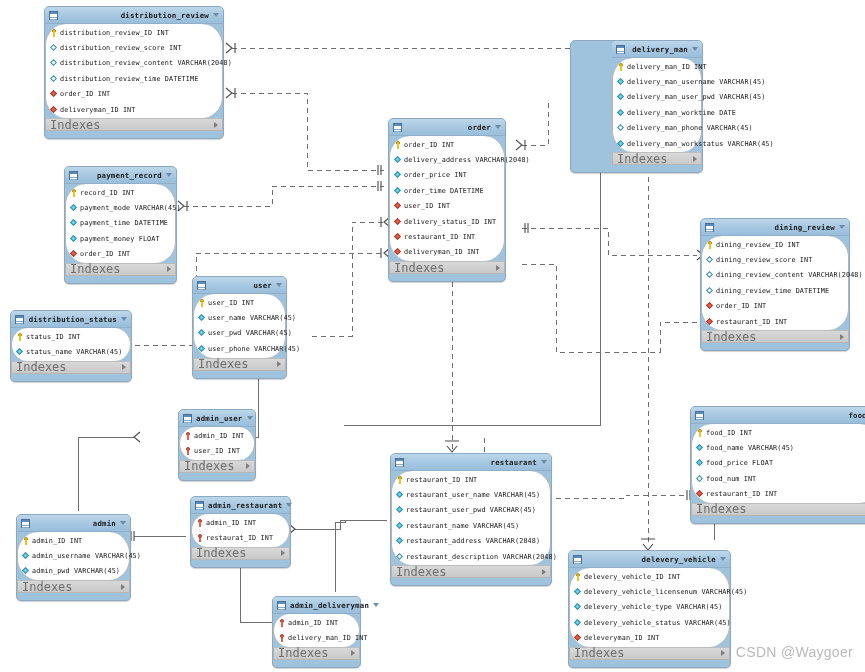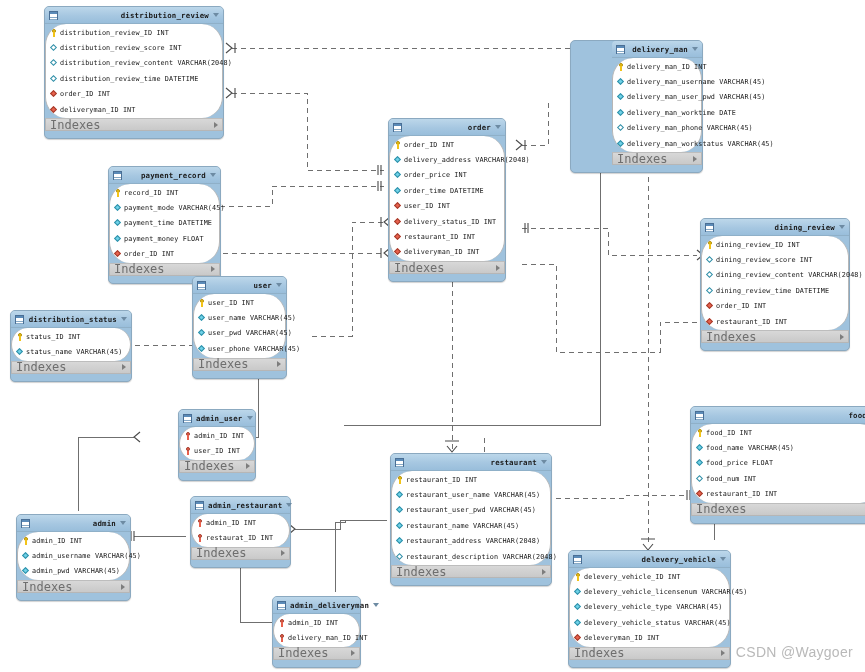--- a/index.html
+++ b/index.html
@@ -337,21 +337,21 @@
         <div class="col">
           <span class="ic dred"></span>
           <span class="cname">deliveryman_ID INT</span>
         </div>
       </div>
       <div class="ftr">
         <span class="flab">Indexes</span>
         <span class="arr"></span>
       </div>
     </div>
-    <div class="tbl" style="left: 64px; top: 166px; width: 113px; margin-left: 44px;">
+    <div class="tbl" style="left: 64px; top: 166px; width: 113px;">
       <div class="hdr">
         <span class="ticon"></span>
         <span class="tname">payment_record</span>
         <span class="chev"></span>
       </div>
       <div class="body">
         <div class="col">
           <span class="ic pk"></span>
           <span class="cname">record_ID INT</span>
         </div>

